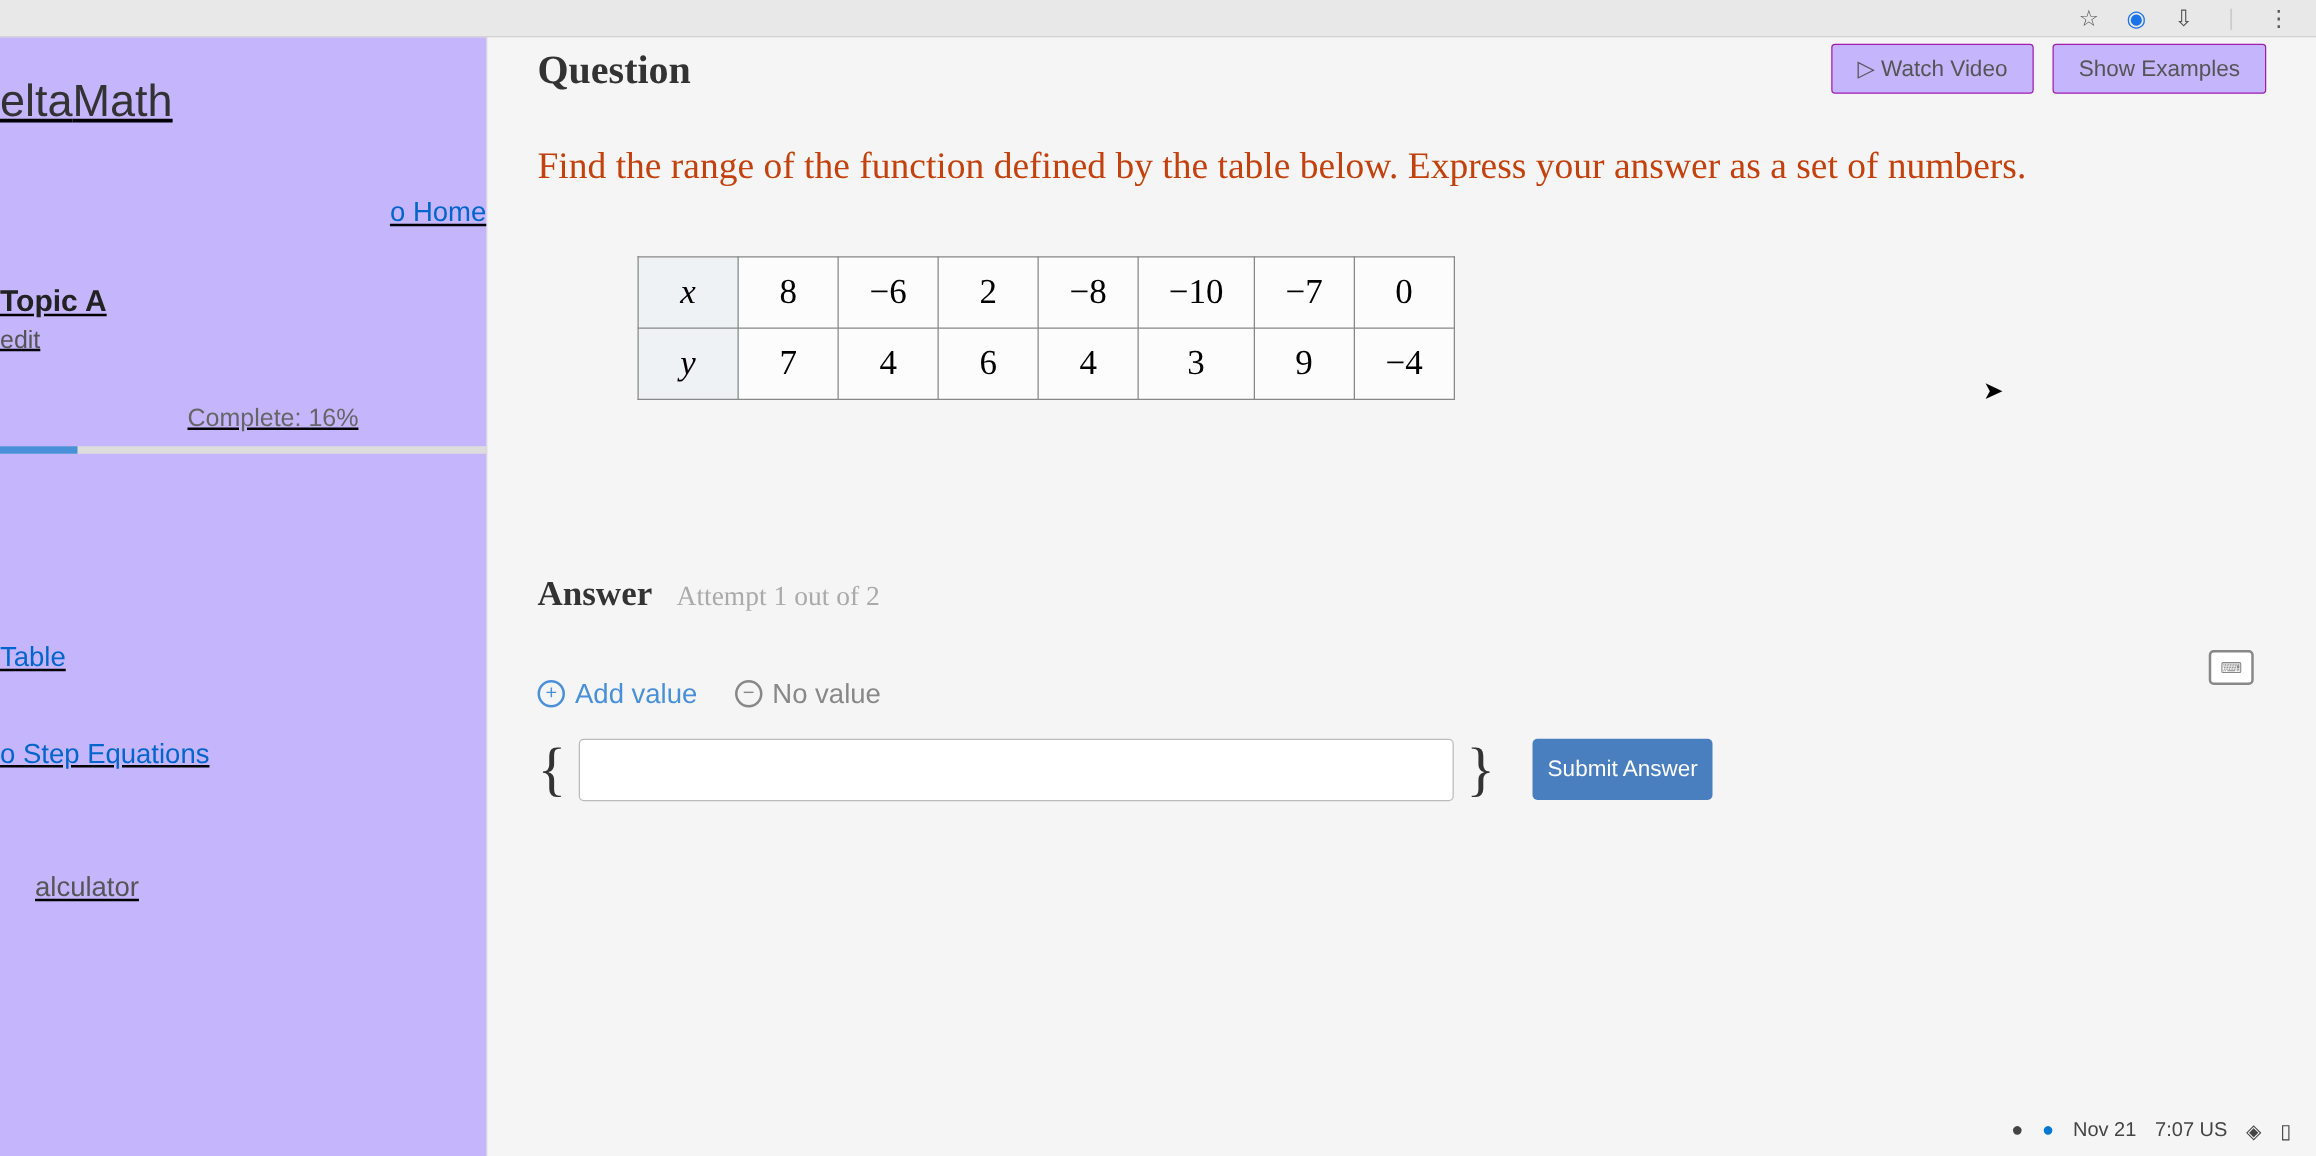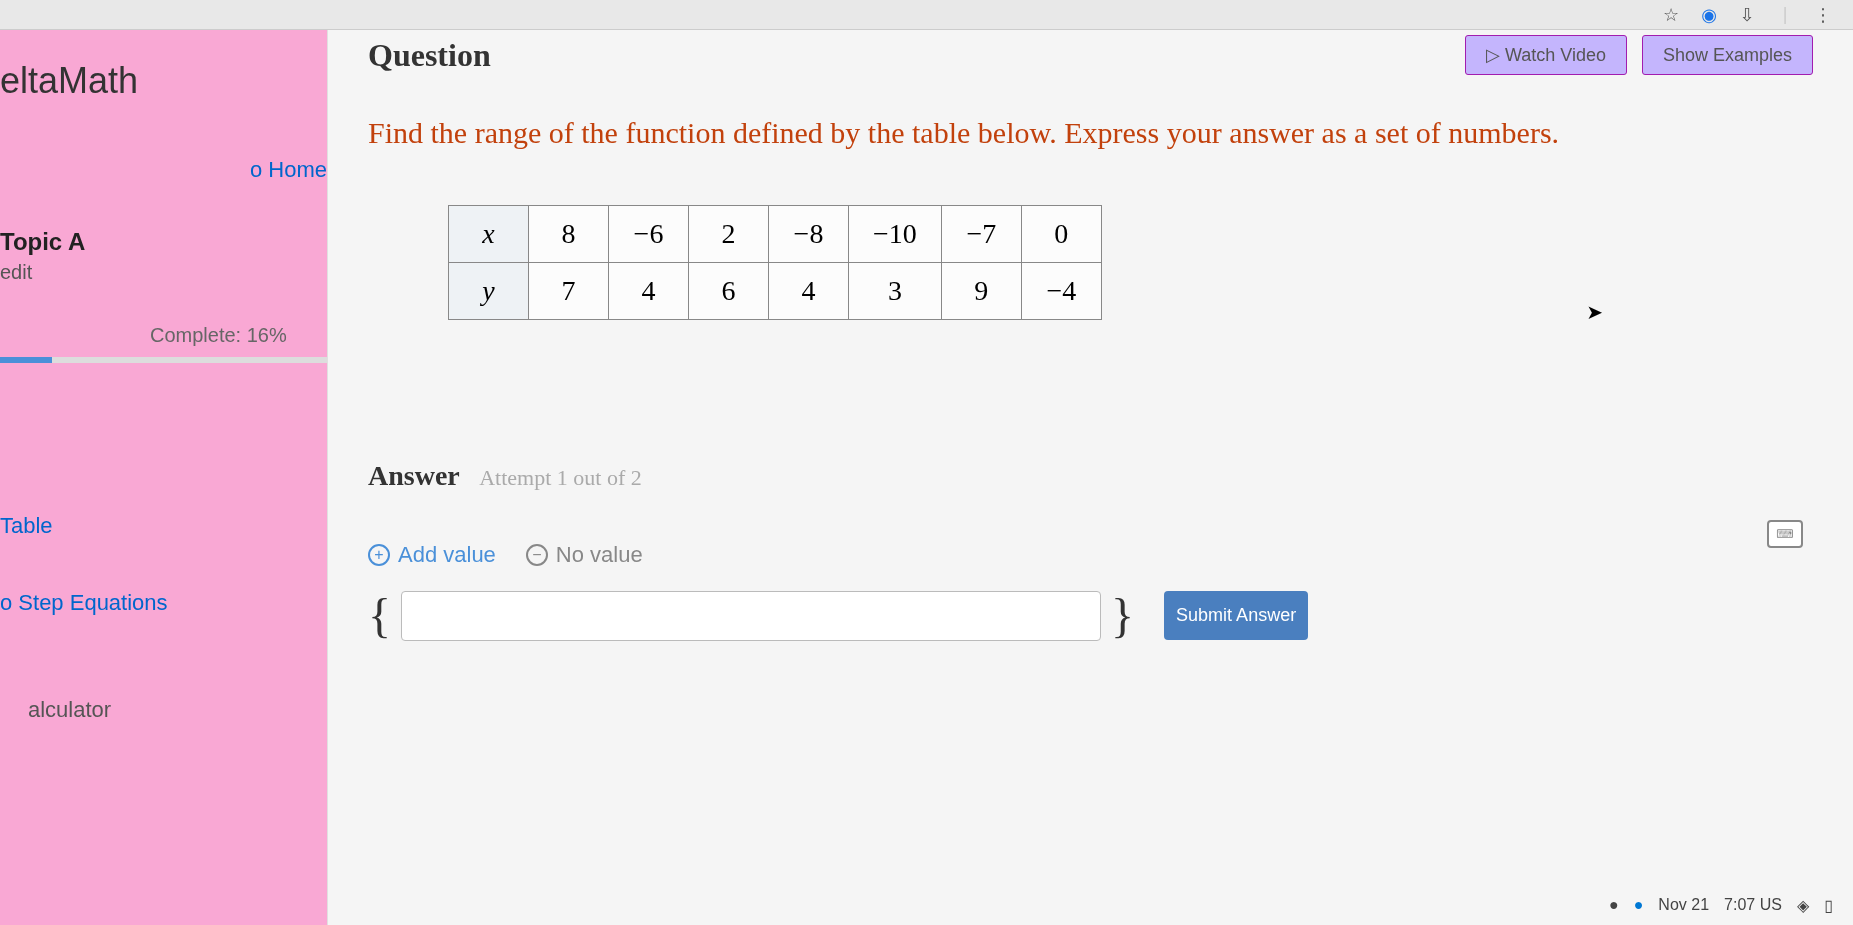--- a/index.html
+++ b/index.html
@@ -32,24 +32,25 @@
       align-items: center;
       justify-content: center;
       color: #555;
       font-size: 18px;
     }
     .content-wrapper {
       display: flex;
       height: calc(100% - 30px);
     }
     .sidebar {
-      width: 328px;
-      background: #f9a8d4;
+      width: 390px;
+      background: #c4b5fd;
       padding: 20px 0 20px 0;
       border-right: 1px solid #e0e0e0;
+      text-decoration: underline;
     }
     .logo {
       font-size: 36px;
       font-weight: 300;
       color: #333;
       padding: 10px 0 40px 0;
     }
     .logo .bold {
       font-weight: 400;
     }

